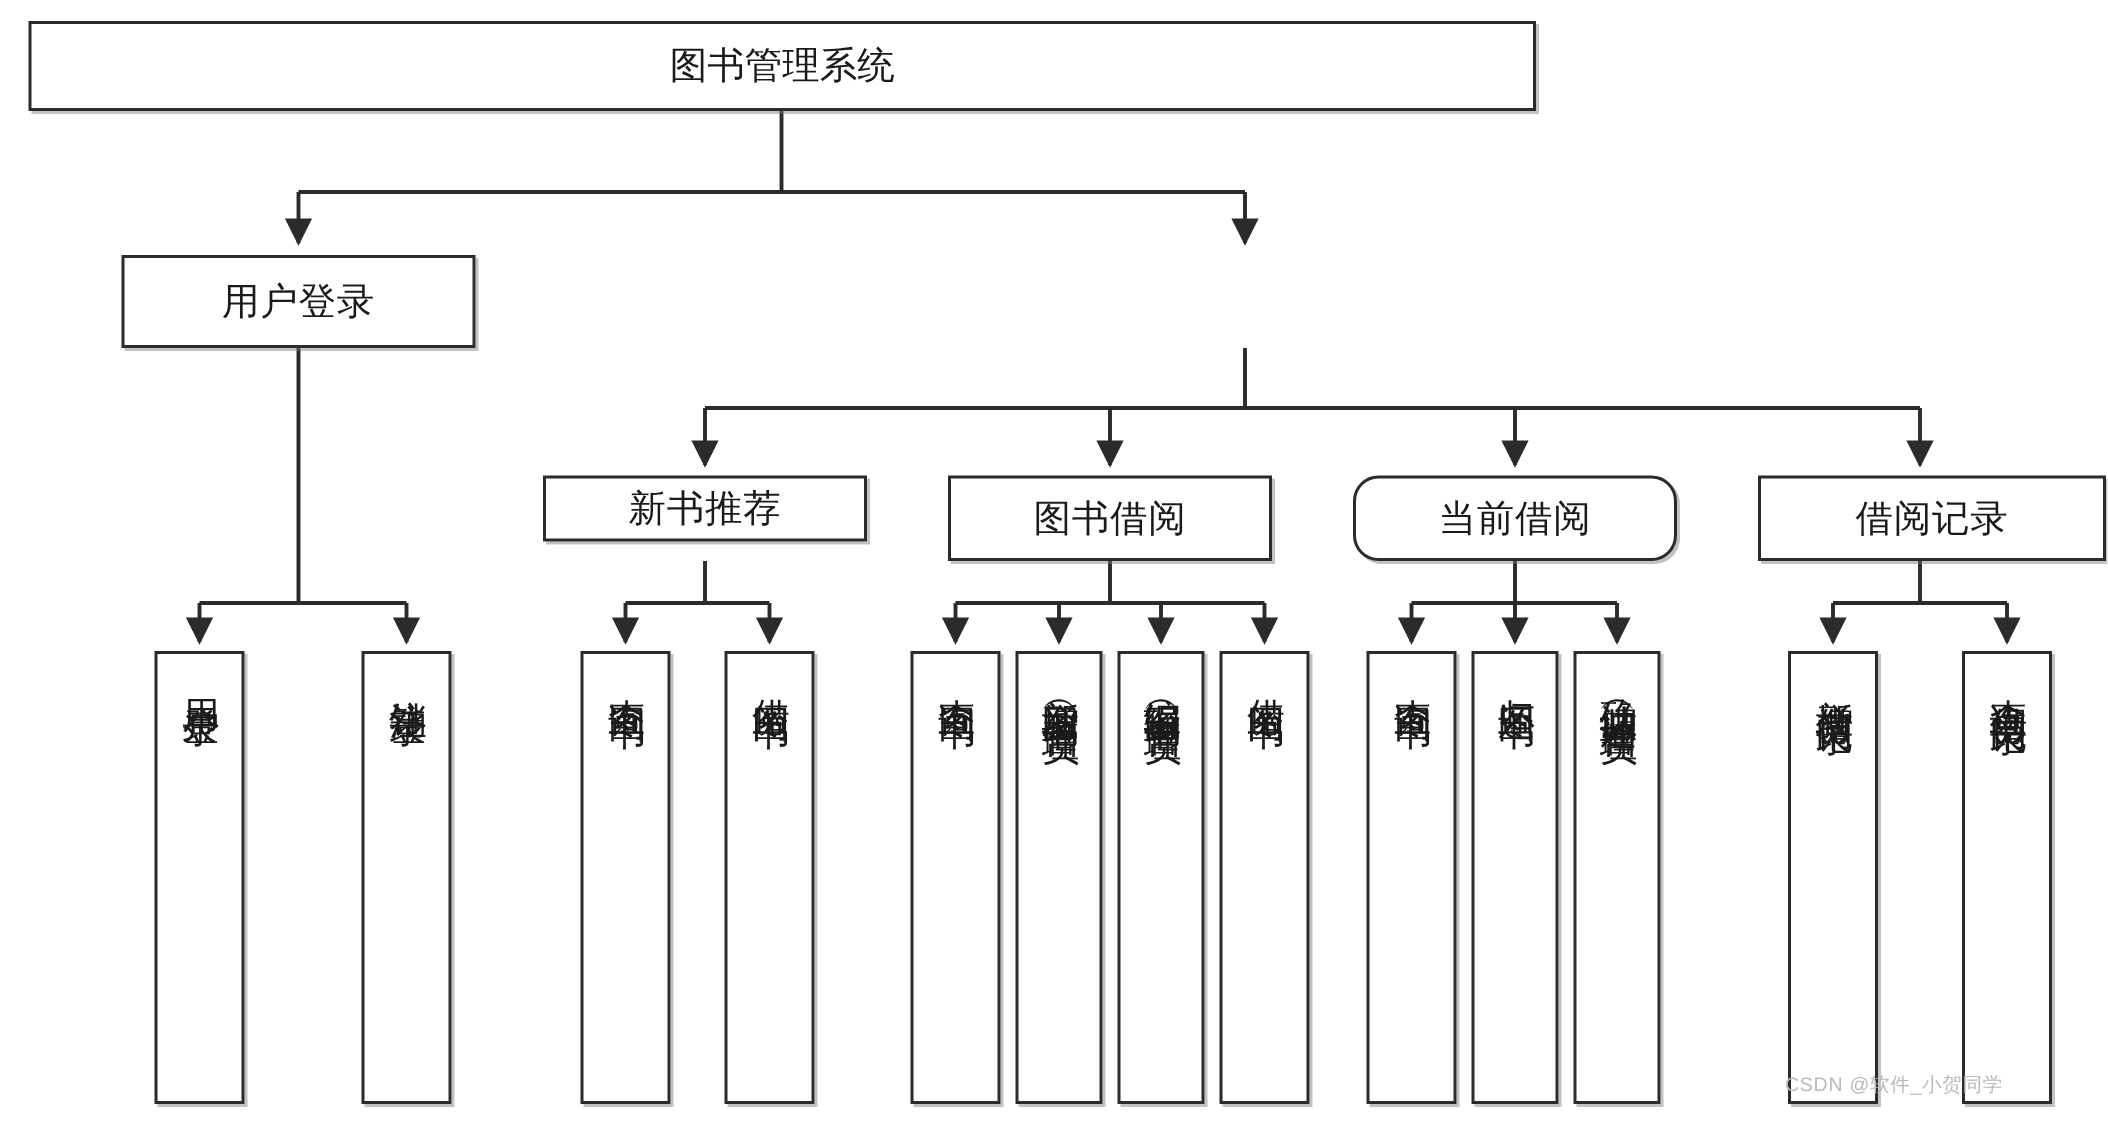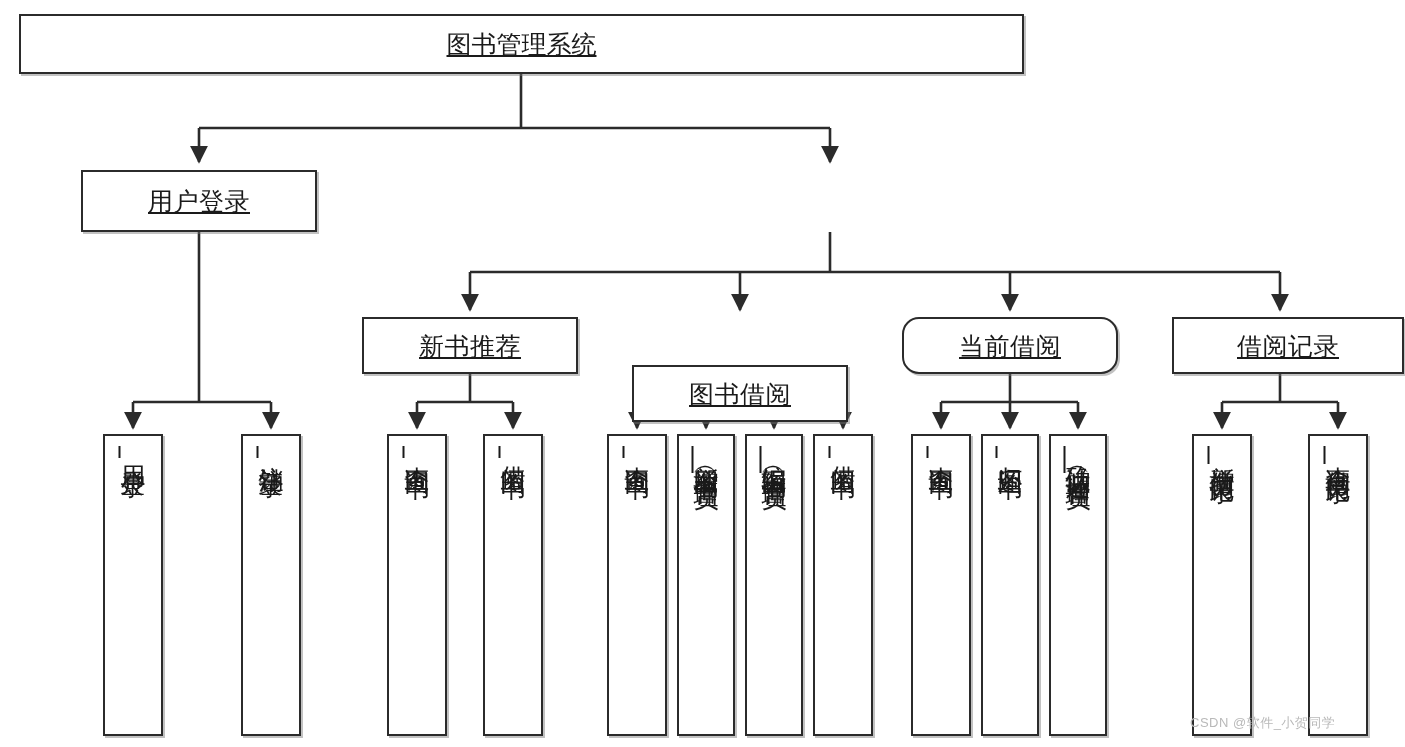--- a/index.html
+++ b/index.html
@@ -34,21 +34,20 @@
     display: flex;
     align-items: center;
     justify-content: center;
     color: #1a1a1a;
   }
   .node .label {
     display: block;
     text-align: right;
     line-height: 1.12;
     white-space: nowrap;
-    text-decoration: underline;
   }
   .node.horizontal .label {
     font-size: 25px;
     letter-spacing: 0.5px;
   }
   .node.root .label {
     font-size: 25px;
   }
   .node.vertical {
     align-items: flex-start;
@@ -127,25 +126,25 @@
 
   <div class="node root" style="left:19px; top:14px; width:1005px; height:60px;">
     <span class="label">图书管理系统</span>
   </div>
 
   <div class="node horizontal" style="left:81px; top:170px; width:236px; height:62px;">
     <span class="label">用户登录</span>
   </div>
 
 
-  <div class="node horizontal" style="left:362px; top:317px; width:216px; height:57px;">
+  <div class="node horizontal" style="left:362px; top:317px; width:216px; height:44px;">
     <span class="label">新书推荐</span>
   </div>
 
-  <div class="node horizontal" style="left:632px; top:317px; width:216px; height:57px;margin-top:48px;">
+  <div class="node horizontal" style="left:632px; top:317px; width:216px; height:57px;">
     <span class="label">图书借阅</span>
   </div>
 
   <div class="node horizontal" style="left:902px; top:317px; width:216px; height:57px;border-radius:17px;">
     <span class="label">当前借阅</span>
   </div>
 
   <div class="node horizontal" style="left:1172px; top:317px; width:232px; height:57px;">
     <span class="label">借阅记录</span>
   </div>

